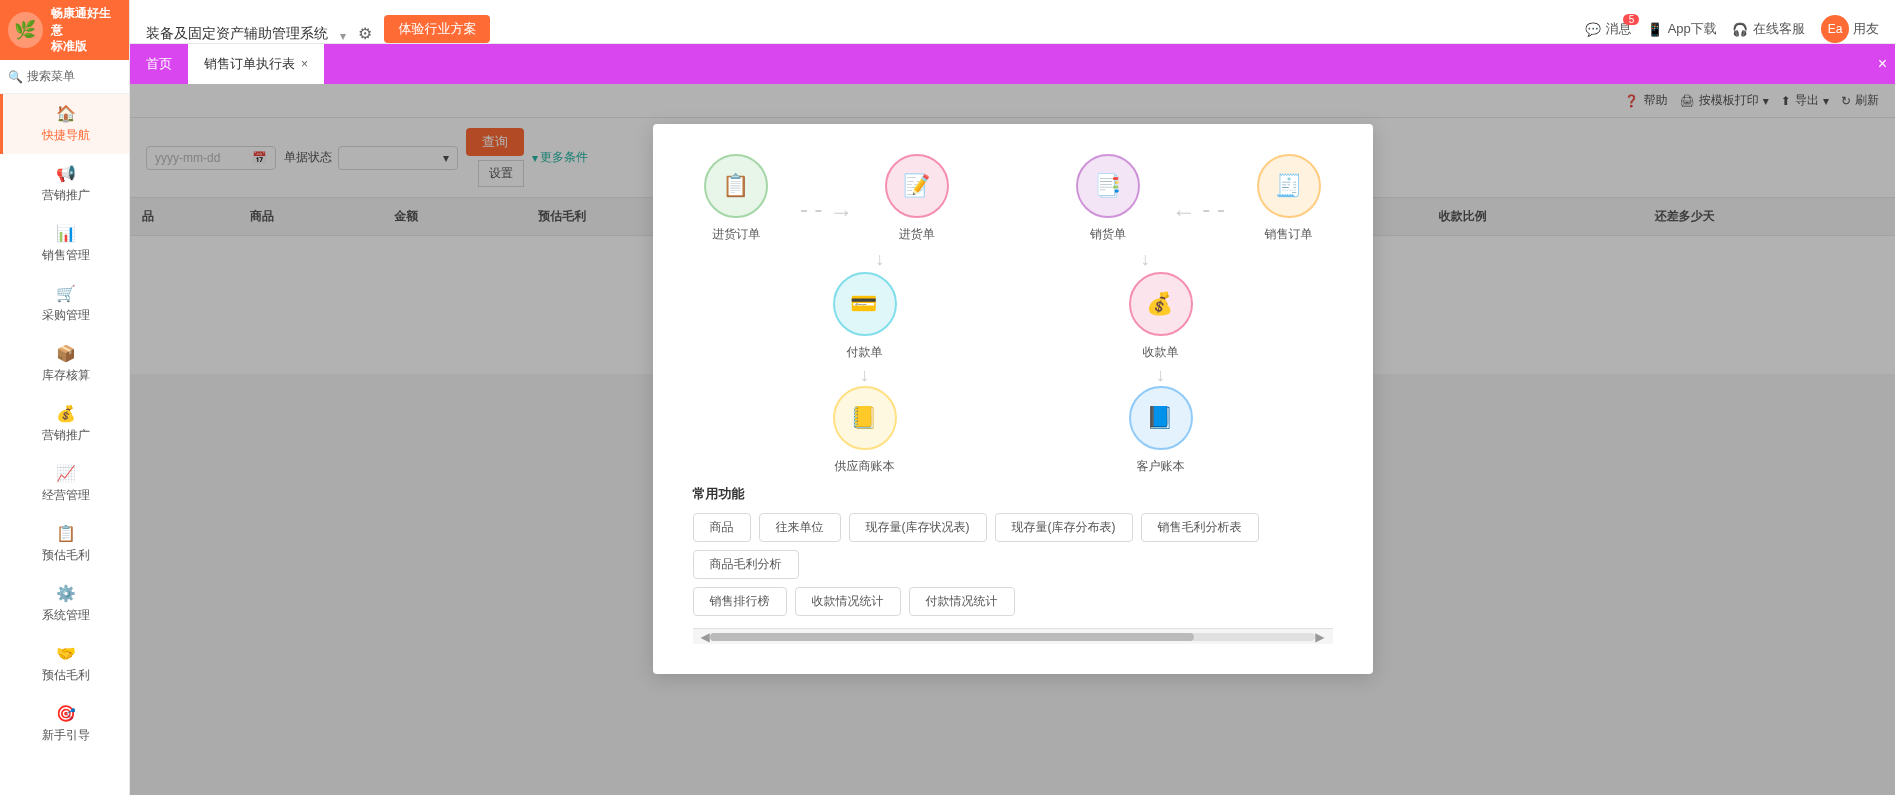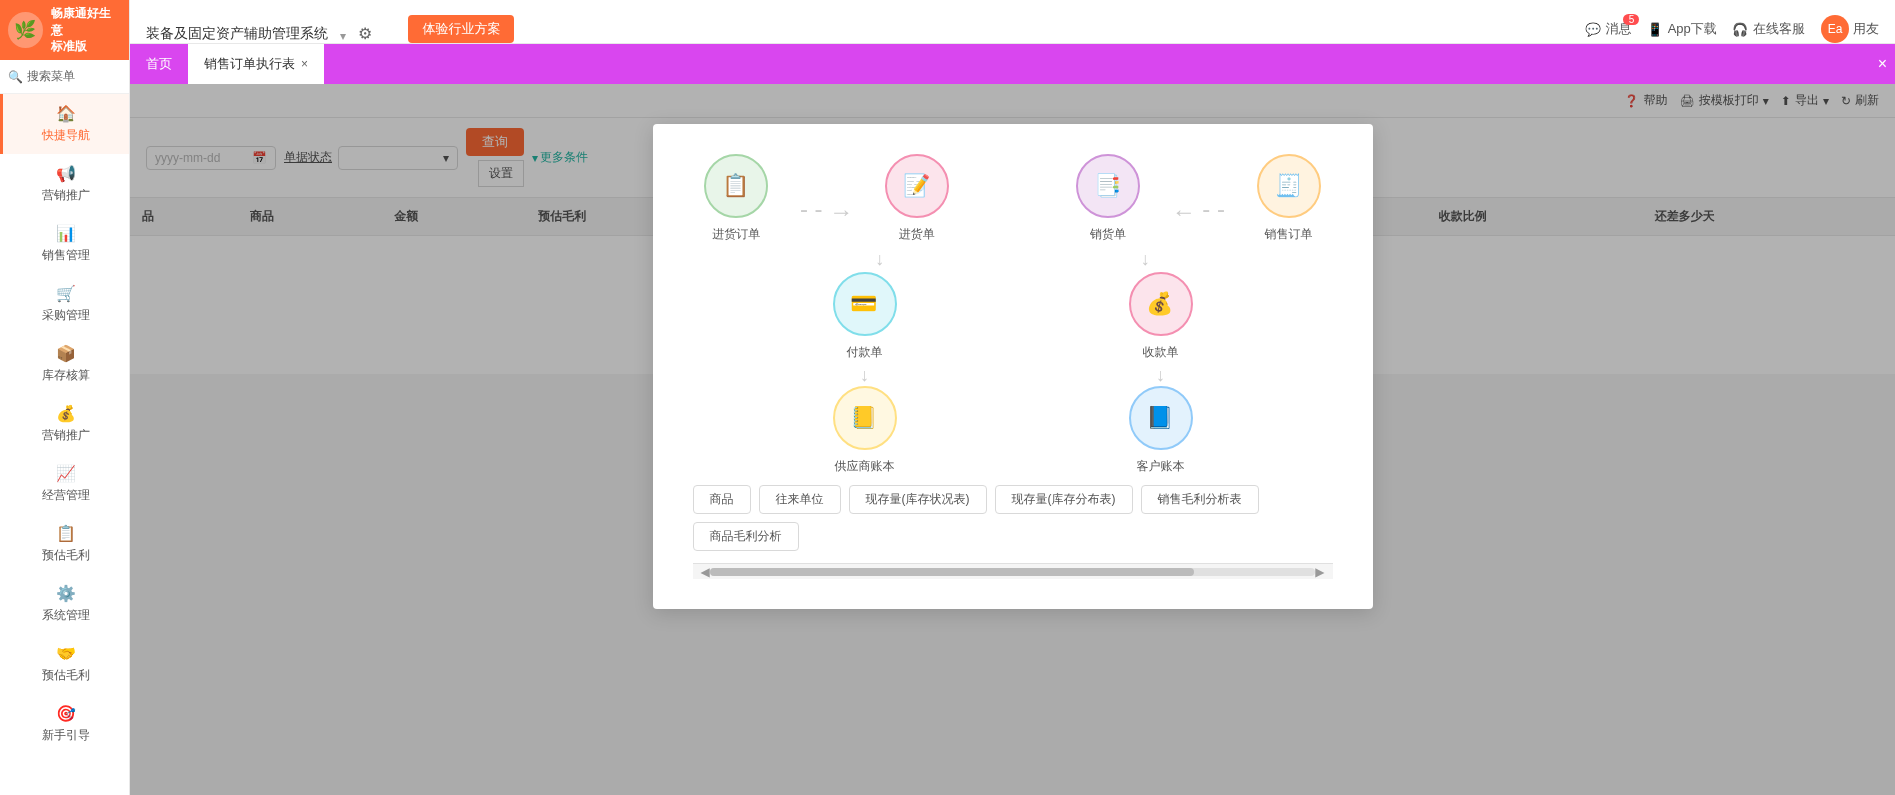--- a/index.html
+++ b/index.html
@@ -20,21 +20,21 @@
     .sidebar-item-icon { font-size: 16px; }
 
     
     .main-area { flex: 1; display: flex; flex-direction: column; overflow: hidden; }
 
     
     .topbar { height: 44px; background: white; border-bottom: 1px solid #e8e8e8; display: flex; align-items: flex-end; padding: 0 16px; gap: 12px; }
     .topbar-system-name { color: #333; font-size: 14px; }
     .topbar-dropdown-icon { color: #999; font-size: 12px; cursor: pointer; }
     .topbar-gear { color: #666; font-size: 16px; cursor: pointer; }
-    .topbar-experience-btn { background: #ff6b35; color: white; border: none; padding: 5px 14px; border-radius: 4px; cursor: pointer; font-size: 13px; margin-left: 24px; }
+    .topbar-experience-btn { background: #ff6b35; color: white; border: none; padding: 5px 14px; border-radius: 4px; cursor: pointer; font-size: 13px; }
     .topbar-right { display: flex; align-items: center; gap: 16px; margin-left: auto; }
     .topbar-right-item { display: flex; align-items: center; gap: 4px; color: #555; font-size: 13px; cursor: pointer; position: relative; }
     .badge { background: #ff4d4f; color: white; font-size: 10px; border-radius: 8px; padding: 0 4px; min-width: 16px; text-align: center; position: absolute; top: -6px; right: -8px; }
     .avatar { width: 28px; height: 28px; background: #ff6b35; border-radius: 50%; display: flex; align-items: center; justify-content: center; color: white; font-size: 12px; }
 
     
     .tabbar { height: 40px; background: #d946ef; display: flex; align-items: center; padding: 0 0; }
     .tab { padding: 0 16px; height: 100%; display: flex; align-items: center; gap: 6px; cursor: pointer; color: rgba(255,255,255,0.8); font-size: 13px; }
     .tab.active { background: white; color: #333; }
     .tab.home { color: white; }
@@ -45,21 +45,21 @@
     .content-area { flex: 1; background: #f5f5f5; position: relative; overflow: hidden; }
 
     
     .content-toolbar { background: white; padding: 8px 16px; display: flex; align-items: center; gap: 12px; border-bottom: 1px solid #e8e8e8; }
     .toolbar-btn { display: flex; align-items: center; gap: 4px; color: #555; font-size: 12px; cursor: pointer; }
 
     
     .search-bar { background: white; padding: 10px 16px; display: flex; align-items: center; gap: 8px; border-bottom: 1px solid #e8e8e8; }
     .search-field { display: flex; align-items: center; gap: 6px; }
     .search-date-input { border: 1px solid #d9d9d9; border-radius: 4px; padding: 4px 8px; font-size: 12px; color: #bbb; width: 130px; display: flex; align-items: center; justify-content: space-between; }
-    .search-label { font-size: 12px; color: #555; white-space: nowrap; text-decoration: underline; }
+    .search-label { font-size: 12px; color: #555; white-space: nowrap; }
     .search-select { border: 1px solid #d9d9d9; border-radius: 4px; padding: 4px 8px; font-size: 12px; color: #555; min-width: 120px; display: flex; align-items: center; justify-content: space-between; }
     .query-btn { background: #ff6b35; color: white; border: none; padding: 5px 16px; border-radius: 4px; cursor: pointer; font-size: 13px; }
     .set-btn { background: white; color: #555; border: 1px solid #d9d9d9; padding: 4px 10px; border-radius: 0; cursor: pointer; font-size: 12px; }
     .more-conditions { color: #26b8a5; font-size: 12px; cursor: pointer; display: flex; align-items: center; gap: 2px; }
 
     
     .table-container { background: white; margin: 0; overflow: auto; }
     .data-table { width: 100%; border-collapse: collapse; }
     .data-table th { background: #f5f5f5; padding: 10px 12px; text-align: left; font-size: 12px; color: #555; border-bottom: 1px solid #e8e8e8; white-space: nowrap; }
     .empty-data { text-align: center; padding: 60px; color: #999; font-size: 13px; }
@@ -340,28 +340,34 @@
                 </div>
                 <div style="flex:1;"></div>
                 <div class="flow-node" style="margin-right:60px;">
                   <div class="flow-circle blue" style="font-size:22px;">📘</div>
                   <span class="flow-label">客户账本</span>
                 </div>
               </div>
             </div>
 
             <div class="common-functions">
+              <div class="common-title">常用功能</div>
               <div class="func-buttons">
                 <button class="func-btn">商品</button>
                 <button class="func-btn">往来单位</button>
                 <button class="func-btn">现存量(库存状况表)</button>
                 <button class="func-btn">现存量(库存分布表)</button>
                 <button class="func-btn">销售毛利分析表</button>
                 <button class="func-btn">商品毛利分析</button>
               </div>
+              <div class="func-buttons" style="margin-top:8px;">
+                <button class="func-btn">销售排行榜</button>
+                <button class="func-btn">收款情况统计</button>
+                <button class="func-btn">付款情况统计</button>
+              </div>
             </div>
 
             <div class="scroll-indicator" style="margin-top:12px;">
               <span class="scroll-arrow">◀</span>
               <div class="scroll-track">
                 <div class="scroll-thumb"></div>
               </div>
               <span class="scroll-arrow">▶</span>
             </div>
           </div>

